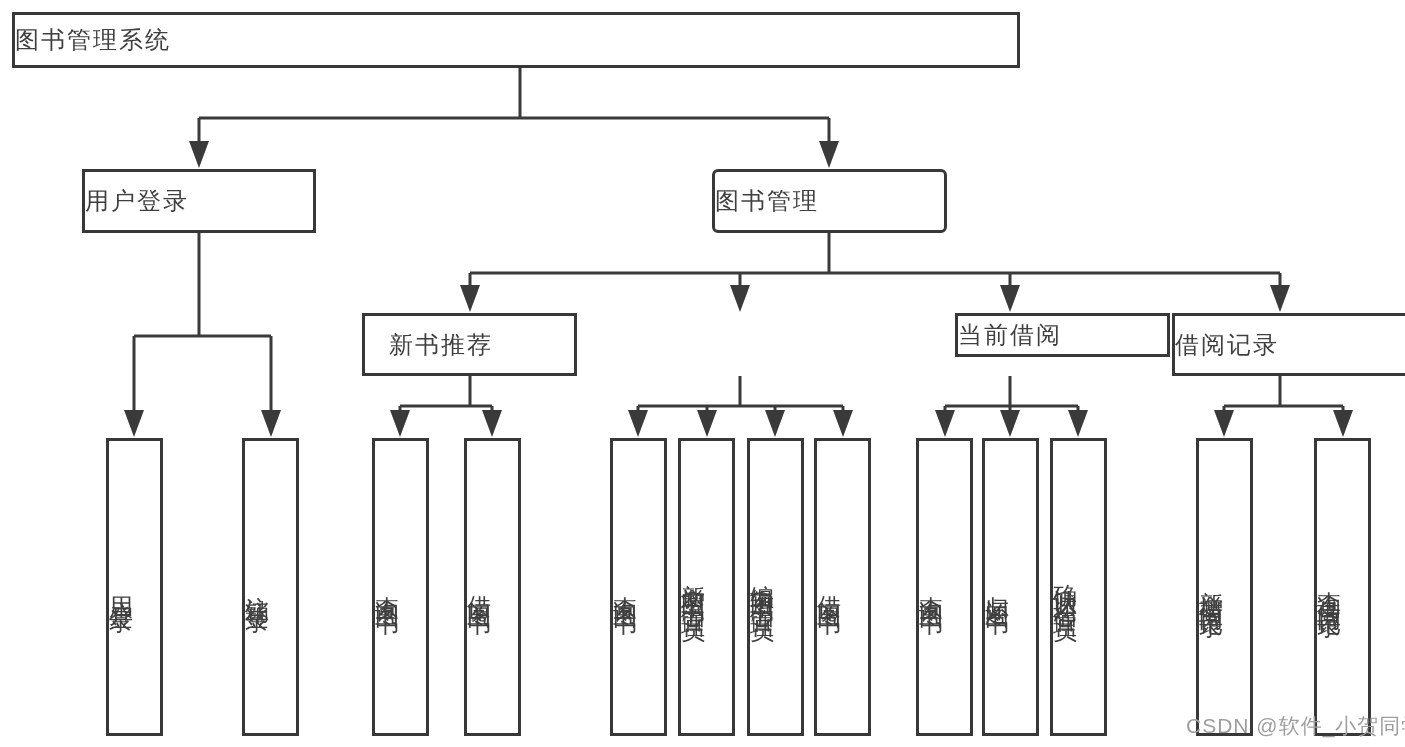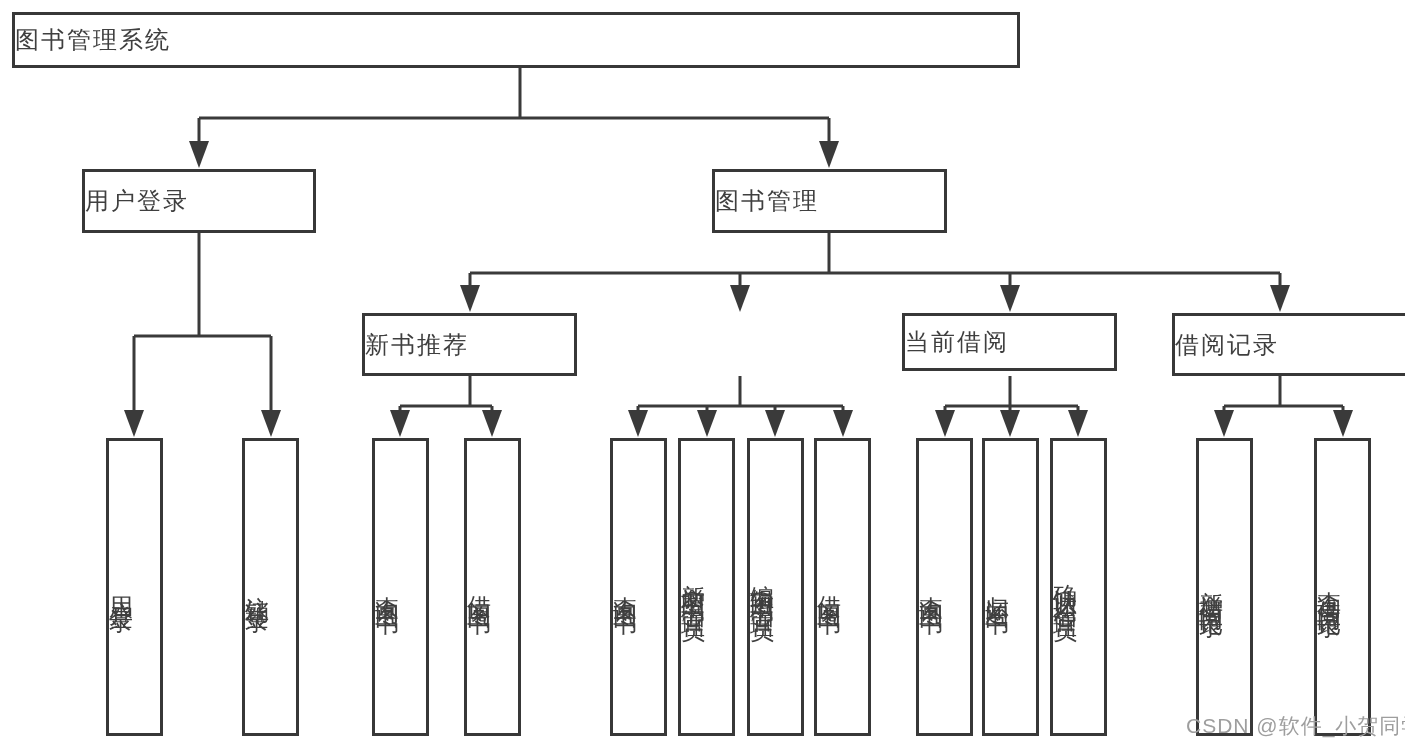--- a/index.html
+++ b/index.html
@@ -59,24 +59,24 @@
     top: 712px;
     font-size: 21px;
     color: #9e9e9e;
     letter-spacing: 1px;
     white-space: nowrap;
     z-index: 5;
   }
   
   #n-root   { left: 12px;   top: 12px;  width: 1008px; height: 56px; }
   #n-login  { left: 82px;   top: 169px; width: 234px;  height: 64px; }
-  #n-mgmt   { left: 712px;  top: 169px; width: 235px;  height: 64px; }
-  #n-rec    { left: 362px;  top: 313px; width: 215px;  height: 63px; }
+  #n-mgmt   { left: 712px;  top: 169px; width: 235px;  height: 64px; border-radius: 6px; }
+  #n-rec    { left: 362px;  top: 313px; width: 215px;  height: 63px; padding-left: 24px; }
   #n-bor    { left: 632px;  top: 313px; width: 215px;  height: 63px; }
-  #n-cur    { left: 902px;  top: 313px; width: 215px;  height: 58px; }
+  #n-cur    { left: 955px;  top: 313px; width: 215px;  height: 44px; }
   #n-hist   { left: 1172px; top: 313px; width: 251px;  height: 63px; }
   .leaf { top: 438px; width: 57px; height: 298px; }
   #l-ulogin { left: 106px; }
   #l-logout { left: 242px; }
   #l-rec-q  { left: 372px; }
   #l-rec-b  { left: 464px; }
   #l-bor-q  { left: 610px; }
   #l-bor-n  { left: 678px; }
   #l-bor-e  { left: 747px; }
   #l-bor-b  { left: 814px; }

